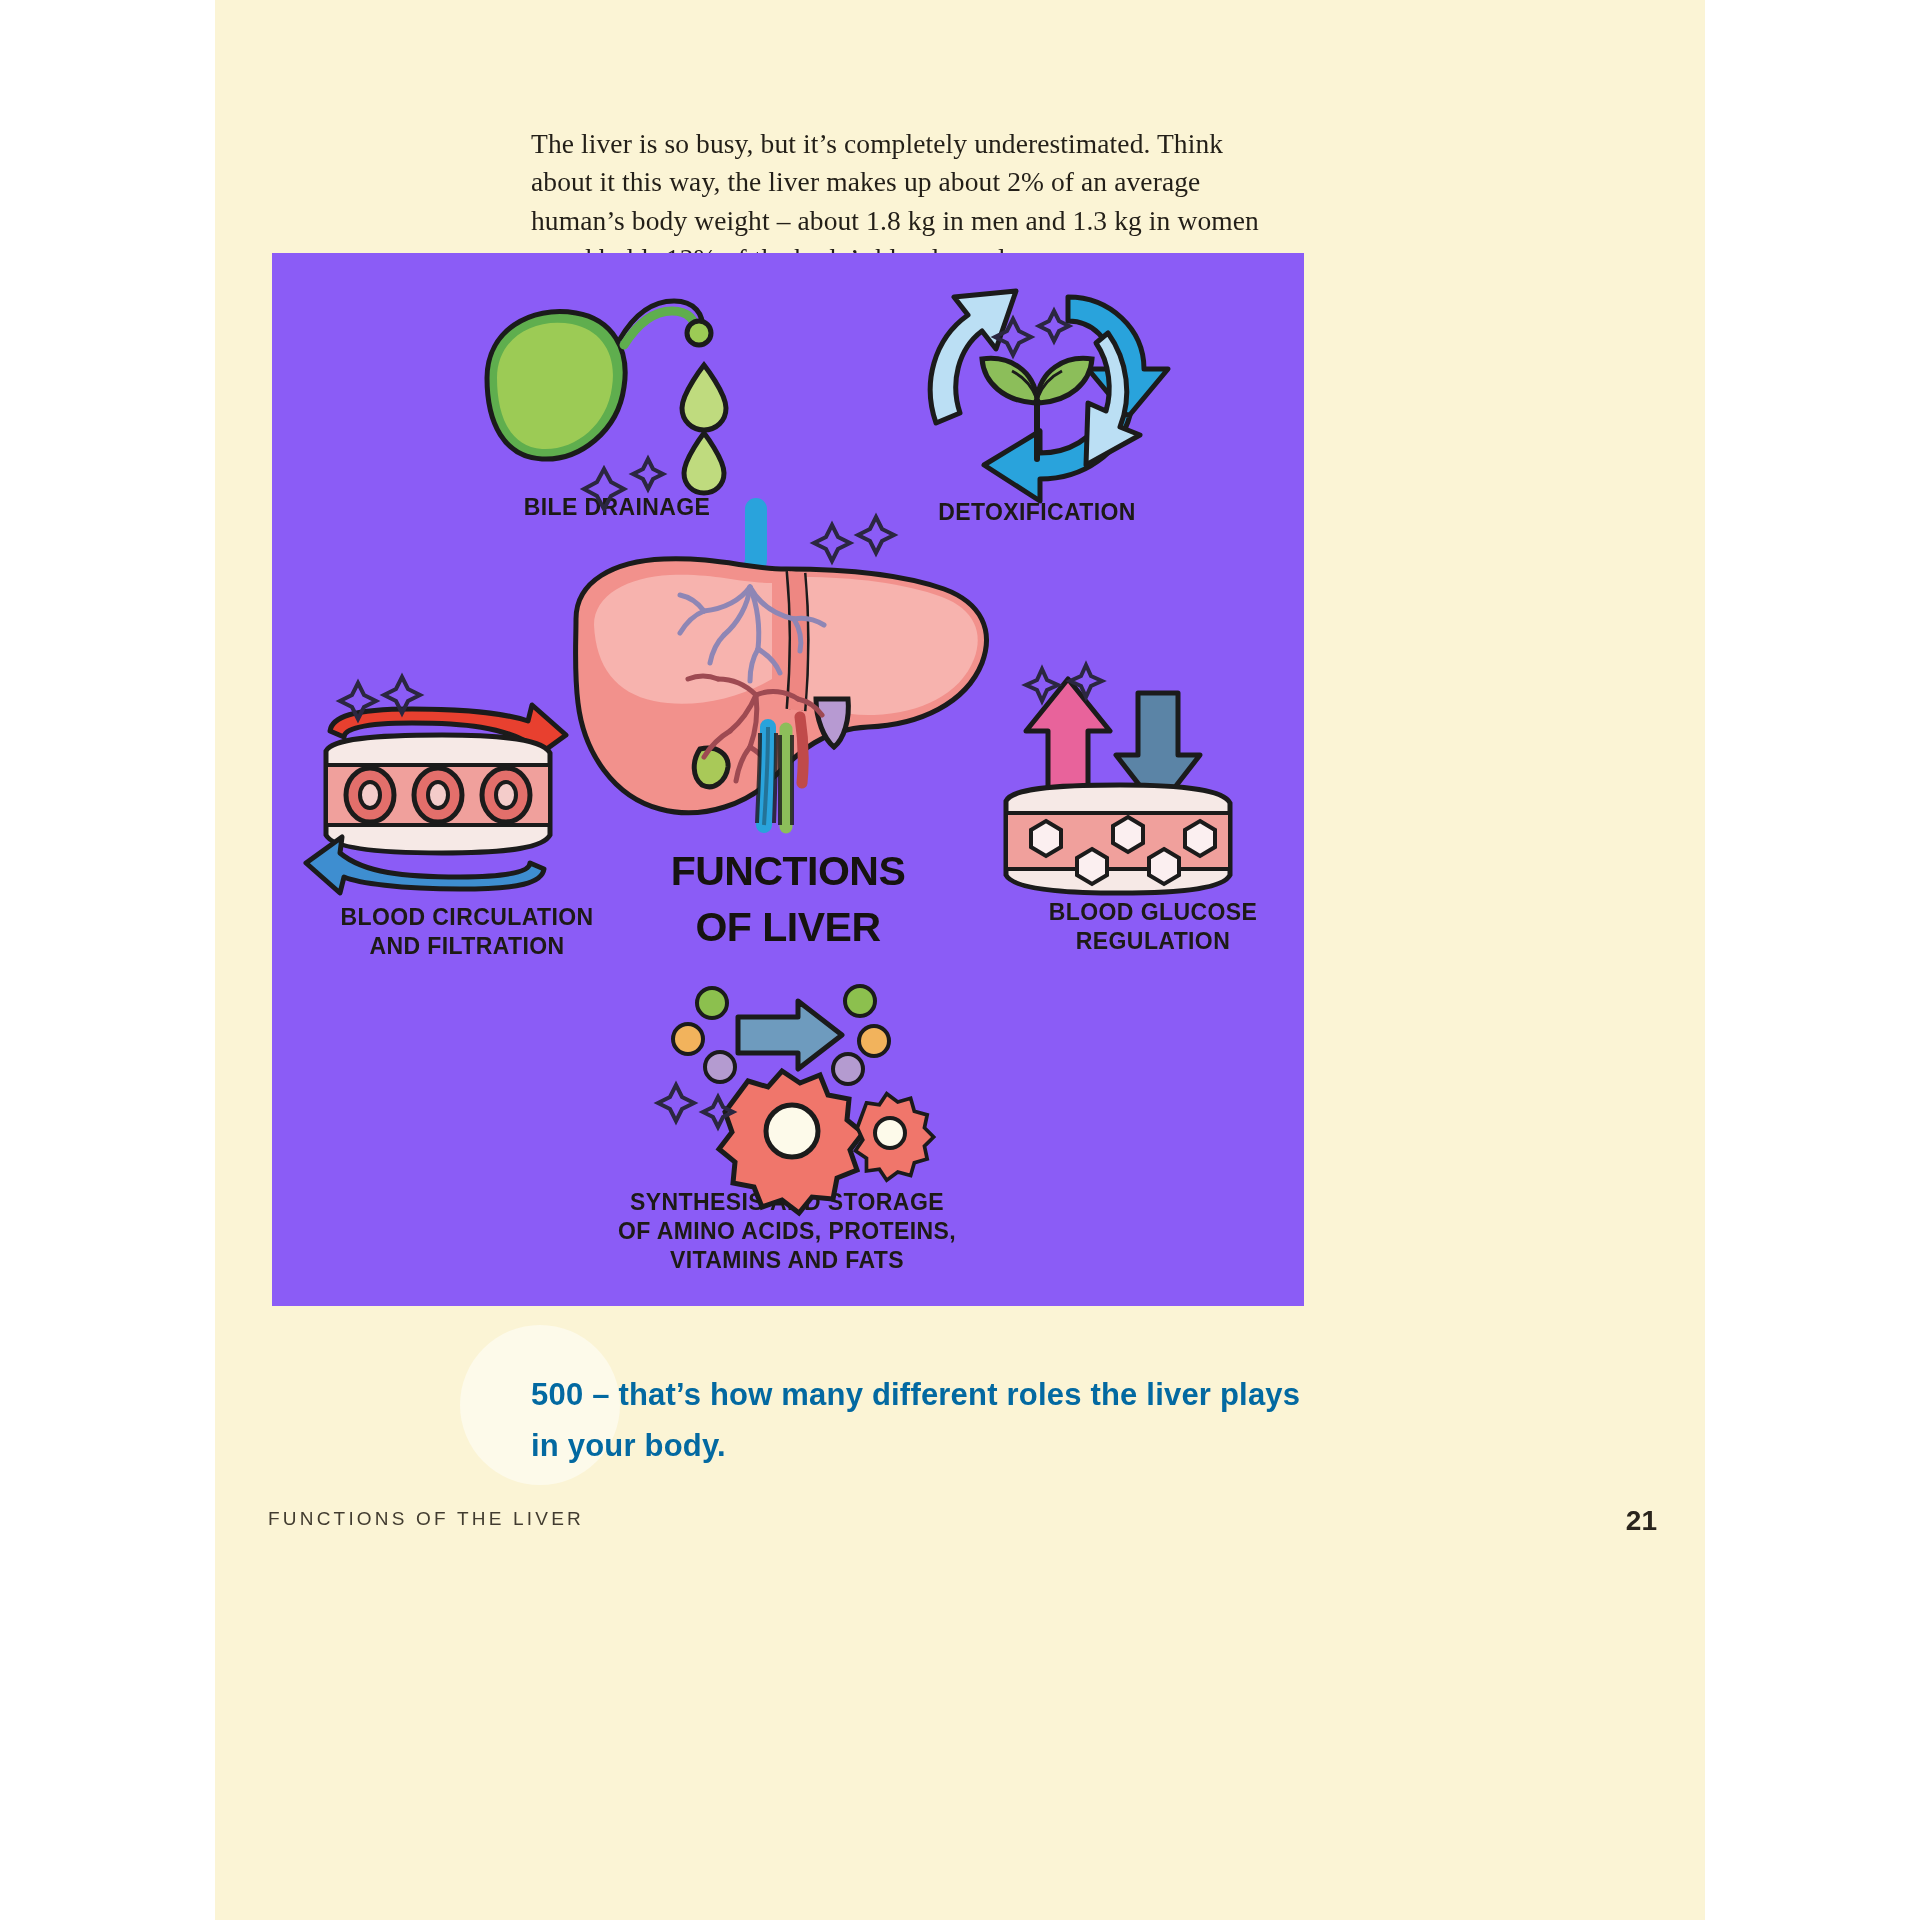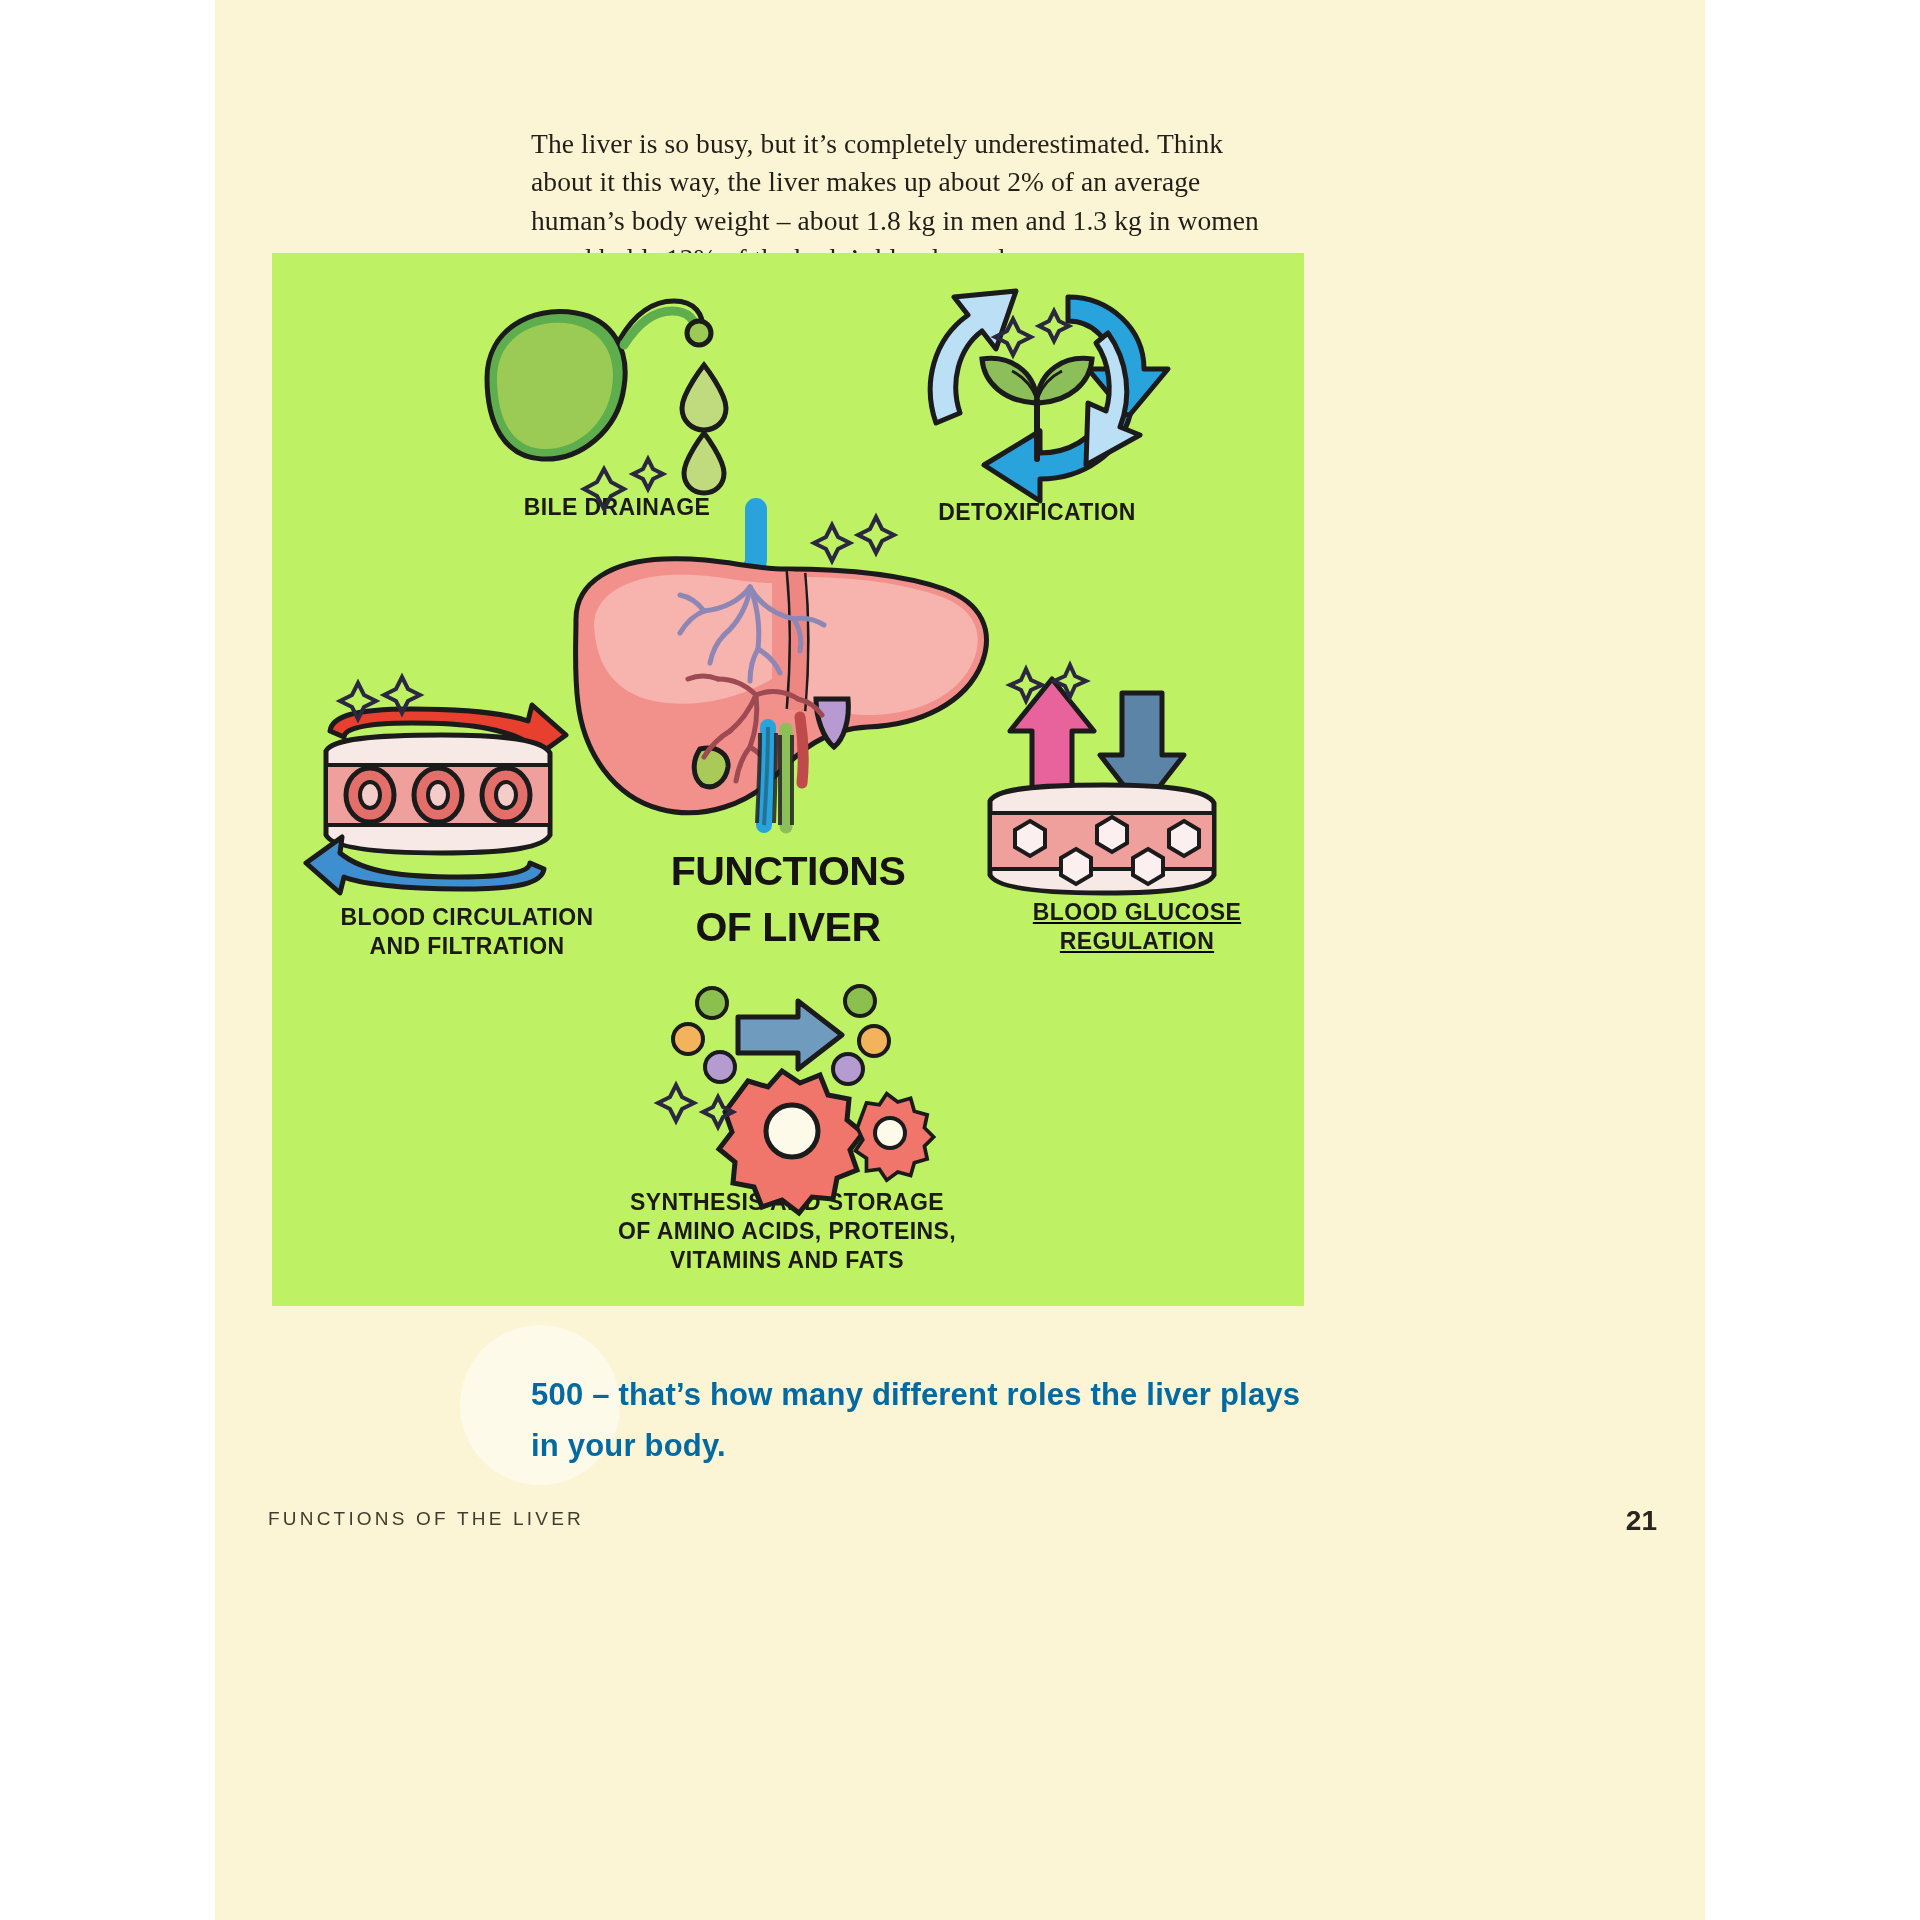--- a/index.html
+++ b/index.html
@@ -37,21 +37,21 @@
     letter-spacing: 0.1px;
   }
 
   
   #panel {
     position: absolute;
     left: 57px;
     top: 253px;
     width: 1032px;
     height: 1053px;
-    background: #bef264;
+    background: #8b5cf6;
   }
 
   .node {
     position: absolute;
   }
   .node-art {
     position: relative;
     width: 100%;
   }
   .node-label {
@@ -62,21 +62,21 @@
     line-height: 29px;
     letter-spacing: 0.4px;
     color: #1d1a16;
     white-space: pre-line;
   }
 
   
   #node-bile      { left: 180px;  top: 30px;  width: 330px; }
   #node-detox     { left: 600px;  top: 20px;  width: 330px; }
   #node-blood     { left: 20px;   top: 420px; width: 350px; }
-  #node-glucose   { left: 700px;  top: 410px; width: 330px; text-decoration: underline; }
+  #node-glucose   { left: 716px;  top: 410px; width: 330px; }
   #node-synthesis { left: 330px;  top: 730px; width: 370px; }
 
   #center-title {
     position: absolute;
     left: 316px;
     top: 590px;
     width: 400px;
     text-align: center;
     font-family: "Liberation Sans", sans-serif;
     font-weight: bold;

